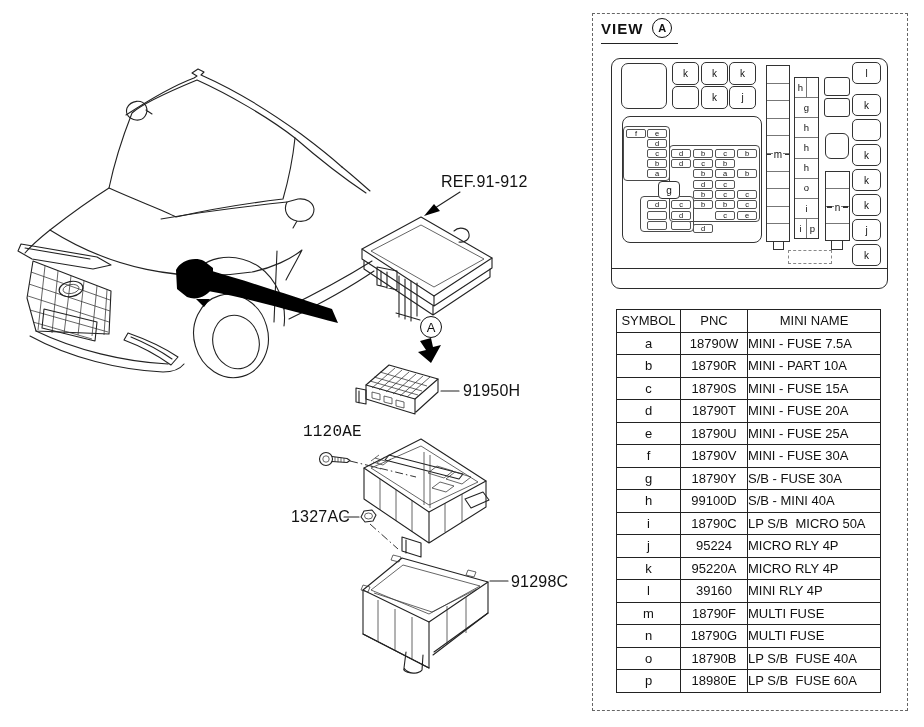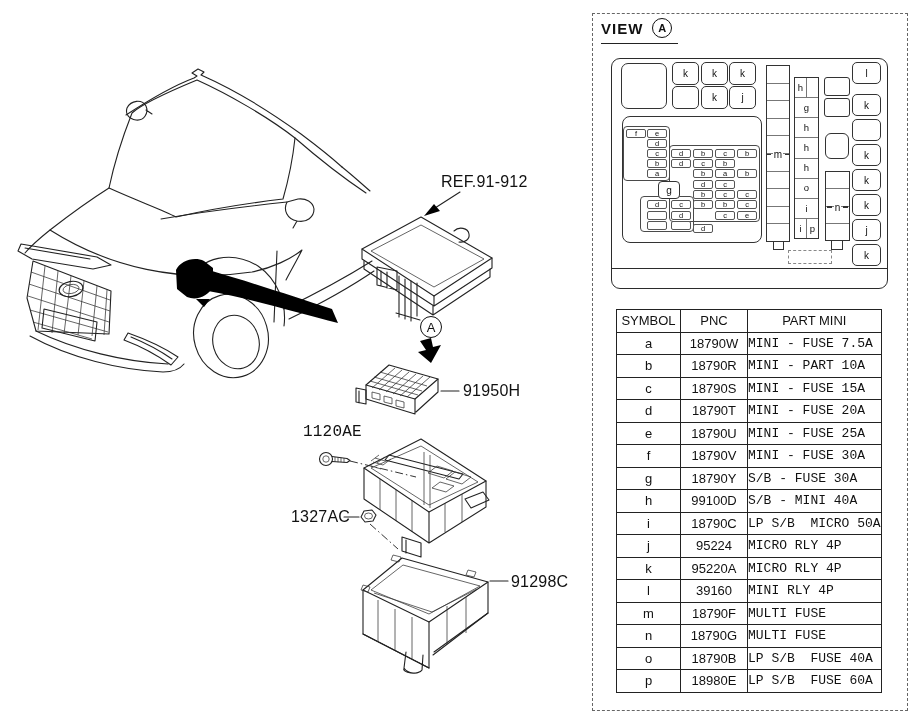--- a/index.html
+++ b/index.html
@@ -28,21 +28,21 @@
   .fb-collabel .lab{background:#fff;padding:0 1px;}
   .fb-collabel .dash{width:5px;height:1.2px;background:#333;}
   .fb-tab{position:absolute;border:1.1px solid #333;border-top:none;background:#fff;box-sizing:border-box;}
   .fb-dashed{position:absolute;border:1.1px dashed #888;box-sizing:border-box;}
   .fb-strip{position:absolute;left:0;width:100%;border-top:1.3px solid #2b2b2b;}
   
   .sym-table{position:absolute;left:23px;top:295px;border-collapse:collapse;table-layout:fixed;padding-left:36px;}
   .sym-table td,.sym-table th{border:1.3px solid #222;font-weight:normal;font-size:13px;height:21.5px;padding:0;white-space:pre;overflow:hidden;}
   .sym-table th{text-align:center;}
   .td-sym,.td-pnc{text-align:center;}
-  .td-name{text-align:left;padding-left:6px;font-family:Liberation Mono, monospace;}
+  .td-name{text-align:left;padding-left:6px;}
   
   .callout{position:absolute;font-size:16px;letter-spacing:0.2px;white-space:nowrap;}
   .a-marker{position:absolute;left:420px;top:316px;width:20px;height:20px;border:1.5px solid #111;border-radius:50%;display:flex;align-items:center;justify-content:center;font-size:13px;background:#fff;}
   svg{position:absolute;}
   .ln{fill:none;stroke:#222;stroke-width:1.1;stroke-linecap:round;stroke-linejoin:round;}
   .thin{fill:none;stroke:#333;stroke-width:0.75;}
   .blk{fill:#000;stroke:none;}
   .dd{fill:none;stroke:#333;stroke-width:1;stroke-dasharray:8 3 1.5 3;}
 </style>
 </head>
@@ -272,21 +272,21 @@
   <table class="sym-table" id="symtable">
       <colgroup>
         <col style="width: 64px;">
         <col style="width: 67px;">
         <col style="width: 133px;">
       </colgroup>
       <thead>
         <tr>
           <th>SYMBOL</th>
           <th>PNC</th>
-          <th>PART MINI</th>
+          <th>MINI NAME</th>
         </tr>
       </thead>
       <tbody>
         <tr>
           <td class="td-sym">a</td>
           <td class="td-pnc">18790W</td>
           <td class="td-name">MINI - FUSE 7.5A</td>
         </tr>
         <tr>
           <td class="td-sym">b</td>

